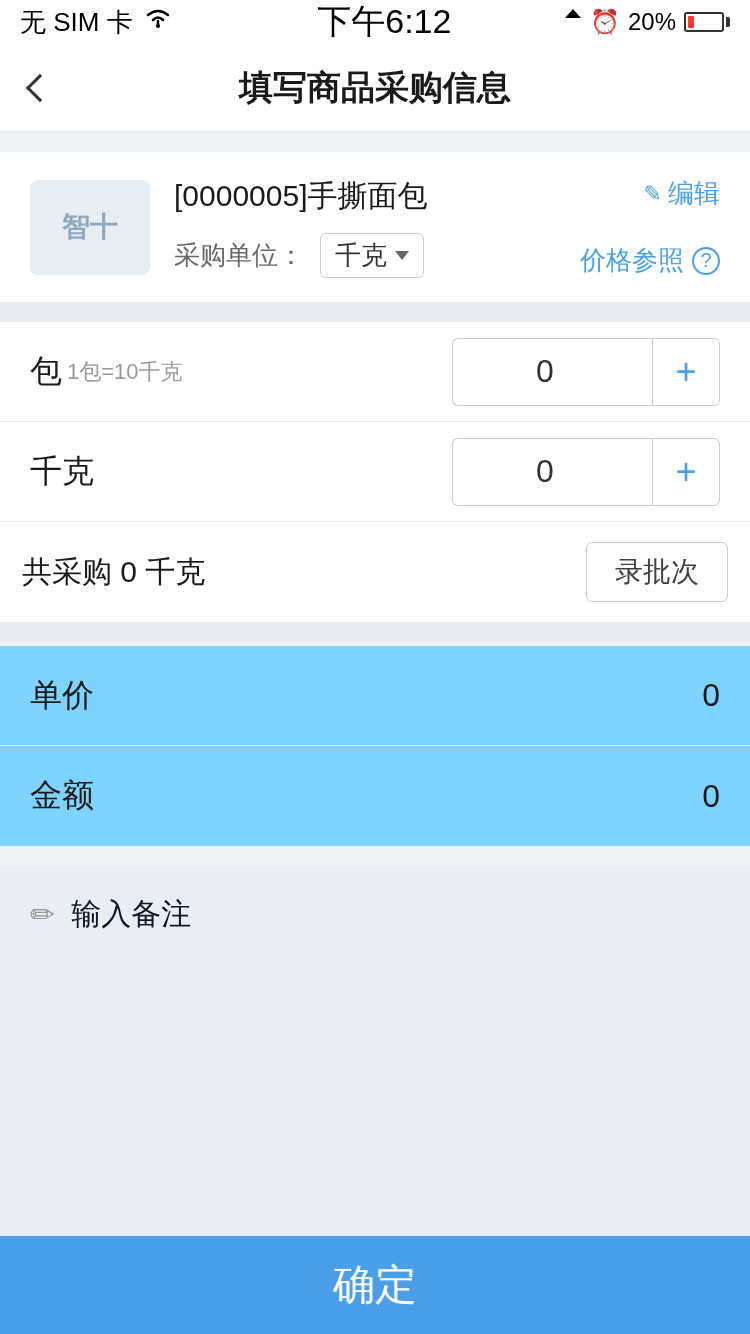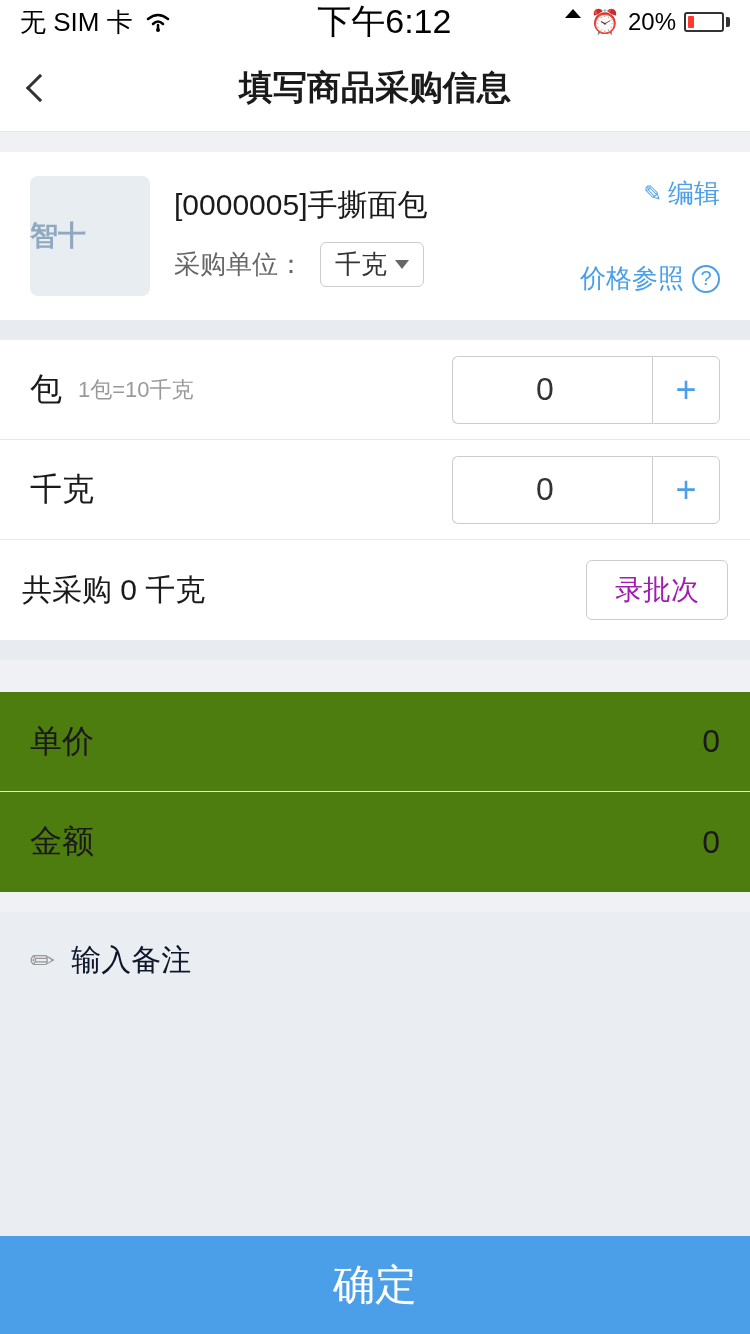--- a/index.html
+++ b/index.html
@@ -16,21 +16,21 @@
     .status-bar {
       height: 44px;
       background: #fff;
       display: flex;
       align-items: center;
       justify-content: space-between;
       padding: 0 20px;
       font-size: 28px;
       color: #000;
     }
-    .status-left { display: flex; align-items: flex-end; gap: 10px; font-size: 26px; }
+    .status-left { display: flex; align-items: flex-start; gap: 10px; font-size: 26px; }
     .status-center { font-size: 34px; font-weight: 500; margin-left: 32px; }
     .status-right { display: flex; align-items: center; gap: 8px; font-size: 24px; }
     .battery-icon {
       display: inline-flex;
       align-items: center;
       gap: 2px;
     }
     .battery-body {
       width: 40px;
       height: 20px;
@@ -92,26 +92,26 @@
     .product-card {
       background: #fff;
       display: flex;
       align-items: center;
       padding: 24px 30px;
       margin-top: 20px;
       position: relative;
     }
     .product-image {
       width: 120px;
-      height: 120px;
+      height: 95px;
       background: #e8edf2;
       border-radius: 8px;
       display: flex;
       align-items: center;
-      justify-content: flex-start;
+      justify-content: center;
       flex-shrink: 0;
       margin-right: 24px;
     }
     .product-logo {
       font-size: 28px;
       color: #8fa8c0;
       font-weight: bold;
     }
     .product-info {
       flex: 1;
@@ -205,21 +205,21 @@
       border-bottom: 1px solid #e8e8e8;
     }
     .input-row-label {
       font-size: 32px;
       color: #1a1a1a;
       flex-shrink: 0;
     }
     .unit-hint {
       font-size: 22px;
       color: #999;
-      margin-left: 16px;
+      margin-left: 5px;
       flex: 1;
     }
     .input-field-wrapper {
       display: flex;
       align-items: center;
       gap: 0;
     }
     .input-field {
       width: 200px;
       height: 68px;
@@ -258,29 +258,29 @@
     }
     .summary-text {
       font-size: 30px;
       color: #1a1a1a;
     }
     .batch-btn {
       border: 1px solid #ccc;
       border-radius: 6px;
       padding: 10px 28px;
       font-size: 28px;
-      color: #a21caf;
+      color: #404040;
       background: #fff;
       cursor: pointer;
     }
 
     
     .price-section {
-      background: #4d7c0f;
-      margin-top: 32px;
+      background: #7dd3fc;
+      margin-top: 4px;
       text-align: right;
     }
     .price-row {
       display: flex;
       align-items: center;
       justify-content: space-between;
       padding: 0 30px;
       height: 100px;
       border-bottom: 1px solid #e8e8e8;
     }

